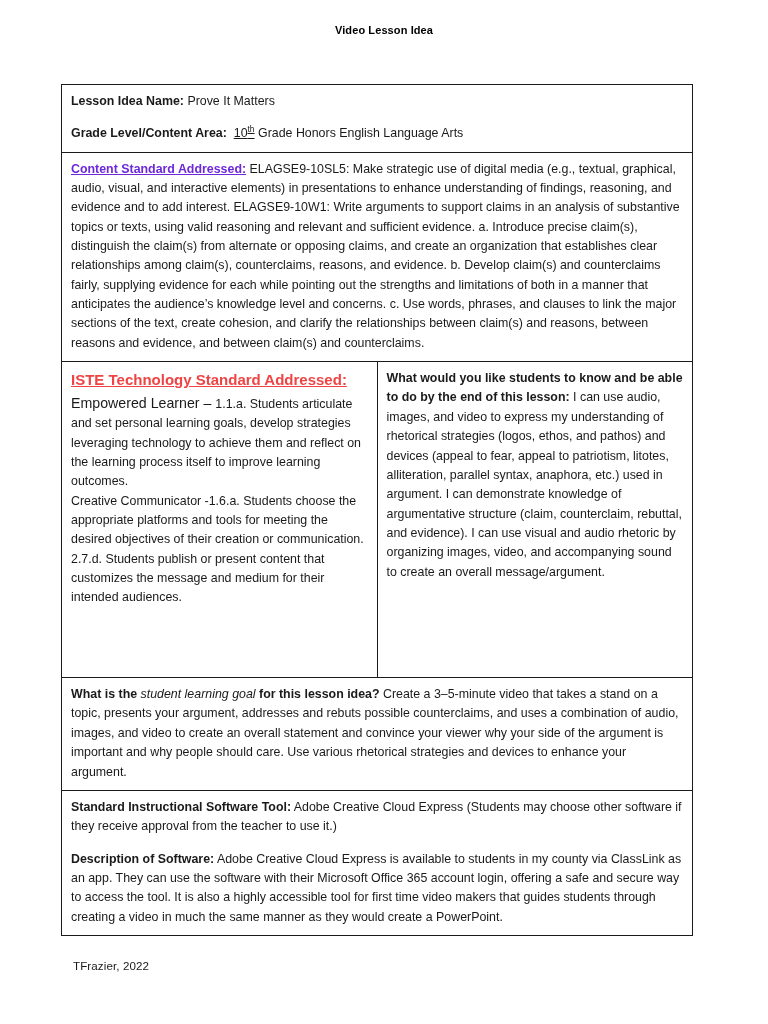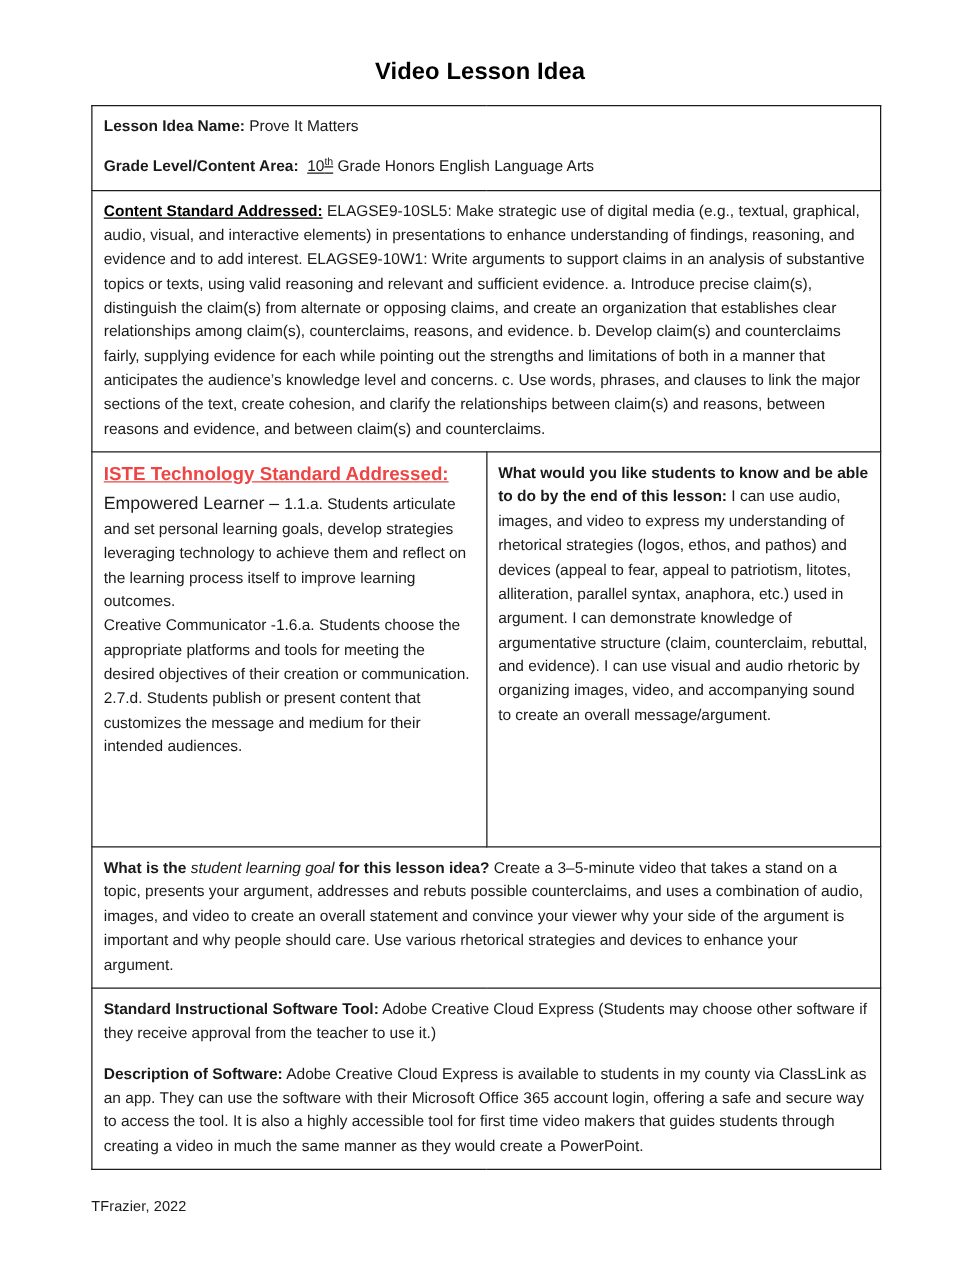--- a/index.html
+++ b/index.html
@@ -19,31 +19,31 @@
     position: relative;
     width: 768px;
     height: 1024px;
     box-sizing: border-box;
     padding: 0;
     background: #ffffff;
     overflow: hidden;
   }
   .doc-title {
     text-align: center;
-    font-size: 19px;
+    font-size: 11px;
     font-weight: bold;
     letter-spacing: 0.1px;
-    padding-top: 47px;
+    padding-top: 24px;
     padding-bottom: 0;
     margin: 0;
     color: #000;
   }
   .table-wrap {
     position: absolute;
-    left: 73px;
+    left: 61px;
     top: 84px;
     width: 560px;
   }
   table.lesson {
     border-collapse: collapse;
     width: 632px;
     table-layout: fixed;
     border: 1.2px solid #1b1b1b;
   }
   table.lesson td {
@@ -54,21 +54,21 @@
     line-height: 1.56;
     color: #1a1a1a;
   }
   td.tight {
     padding-top: 8px;
     padding-bottom: 9px;
   }
   .b { font-weight: bold; }
   .bi { font-weight: normal; font-style: italic; }
   .blue-head {
-    color: #000000;
+    color: #6d28d9;
     font-weight: bold;
     text-decoration: underline;
   }
   .iste-head {
     color: #ef4444;
     font-weight: bold;
     text-decoration: underline;
     font-size: 15px;
     line-height: 1.45;
     display: inline-block;

